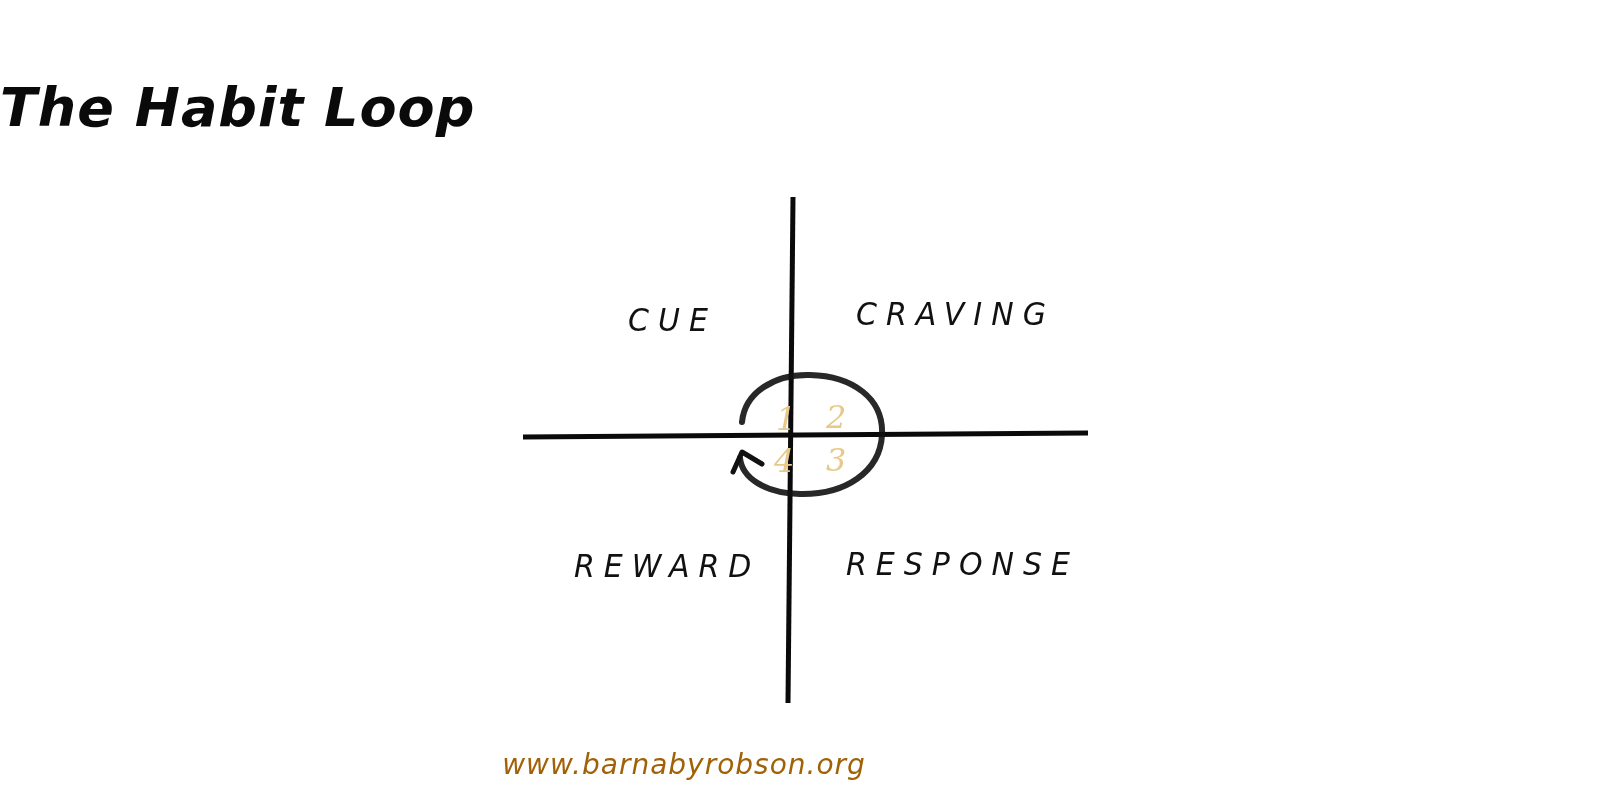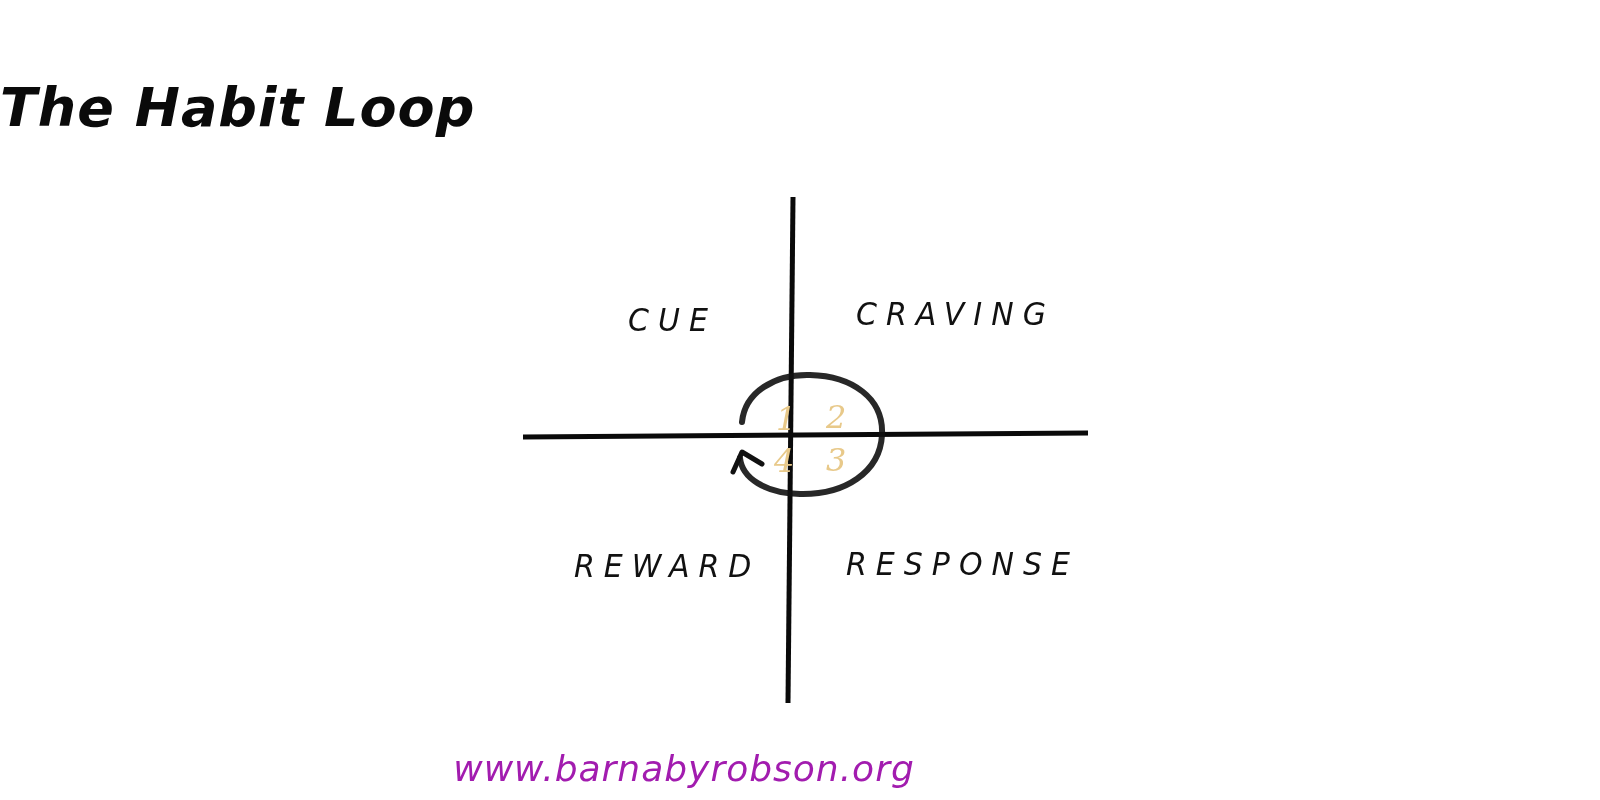--- a/index.html
+++ b/index.html
@@ -17,22 +17,22 @@
     position: absolute; font-family: "DejaVu Sans", sans-serif; font-size: 30px;
     color: #111; letter-spacing: 9px; font-weight: normal; font-style: oblique;
     transform: scaleY(1.05);
   }
   .num {
     position: absolute; font-family: "DejaVu Serif", serif; font-style: italic;
     font-size: 32px; color: #e8c98a;
   }
   .footer {
     position: absolute; left: 0; width: 1368px; top: 748px; text-align: center;
-    font-family: "DejaVu Sans", sans-serif; font-style: oblique; font-size: 36px;
-    color: #a21caf; letter-spacing: 1px;
+    font-family: "DejaVu Sans", sans-serif; font-style: oblique; font-size: 28px;
+    color: #a16207; letter-spacing: 1px;
   }
 </style>
 </head>
 <body>
 
 <div class="title">The Habit Loop</div>
 
 <svg class="diagram" width="1600" height="800">
   <line x1="793" y1="197" x2="788" y2="703" stroke="#0a0a0a" stroke-width="5" stroke-linecap="butt"></line>
   <line x1="523" y1="437" x2="1088" y2="433" stroke="#0a0a0a" stroke-width="5" stroke-linecap="butt"></line>

